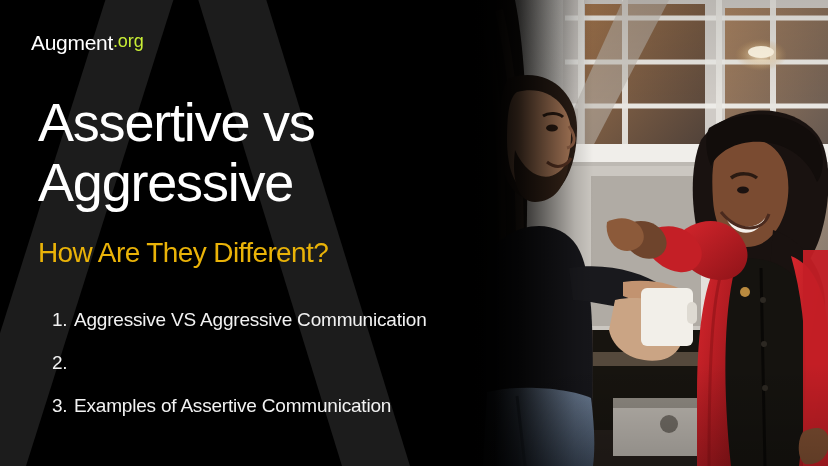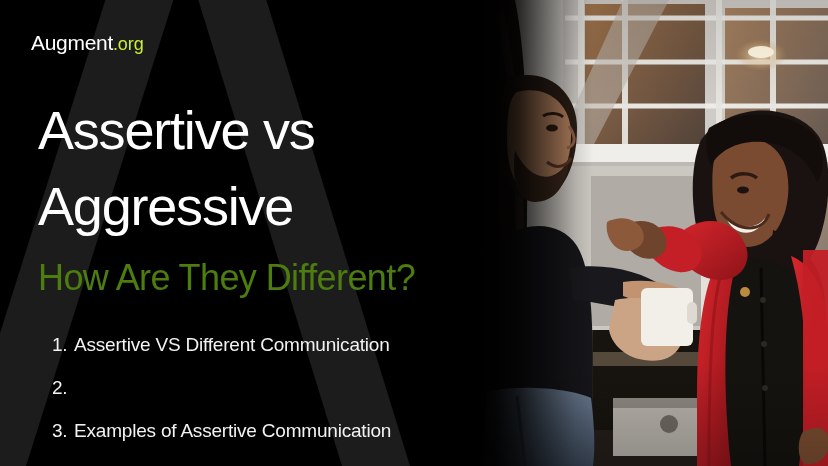--- a/index.html
+++ b/index.html
@@ -47,21 +47,21 @@
   .photo-vig {
     position:absolute; inset:0;
     background:linear-gradient(to bottom, rgba(0,0,0,0.10), rgba(0,0,0,0) 22%, rgba(0,0,0,0) 78%, rgba(0,0,0,0.22));
     pointer-events:none;
   }
 
   
   .logo {
     position:absolute;
     left:31px; top:31px;
-    display:flex; align-items:flex-end;
+    display:flex; align-items:flex-start;
     letter-spacing:-0.2px;
     z-index:5;
   }
   .logo-main {
     color:#ffffff;
     font-size:21px;
     font-weight:500;
     letter-spacing:-0.3px;
   }
   .logo-org {
@@ -75,30 +75,30 @@
   .content {
     position:absolute;
     left:38px; top:92px;
     width:470px;
     z-index:5;
   }
 
   .title {
     color:#ffffff;
     font-size:54px;
-    line-height:76px;
+    line-height:60px;
     font-weight:300;
     letter-spacing:-1.2px;
     white-space:pre-line;
   }
 
   .subtitle {
-    margin-top:15px;
-    color:#4d7c0f;
-    font-size:36px;
+    margin-top:22px;
+    color:#eab308;
+    font-size:28px;
     line-height:38px;
     font-weight:400;
     letter-spacing:-0.6px;
   }
 
   .agenda {
     margin-top:36px;
     list-style:none;
   }
   .agenda-item {
@@ -273,21 +273,21 @@
   <div class="content">
 
     <h1 class="title">Assertive vs
 Aggressive</h1>
 
     <h2 class="subtitle">How Are They Different?</h2>
 
     <ul class="agenda">
       <li class="agenda-item">
         <span class="agenda-num">1.</span>
-        <span class="agenda-text">Assertive VS Different Communication</span>
+        <span class="agenda-text">Aggressive VS Aggressive Communication</span>
       </li>
       <li class="agenda-item">
         <span class="agenda-num">2.</span>
       </li>
       <li class="agenda-item">
         <span class="agenda-num">3.</span>
         <span class="agenda-text">Examples of Assertive Communication</span>
       </li>
     </ul>
 

